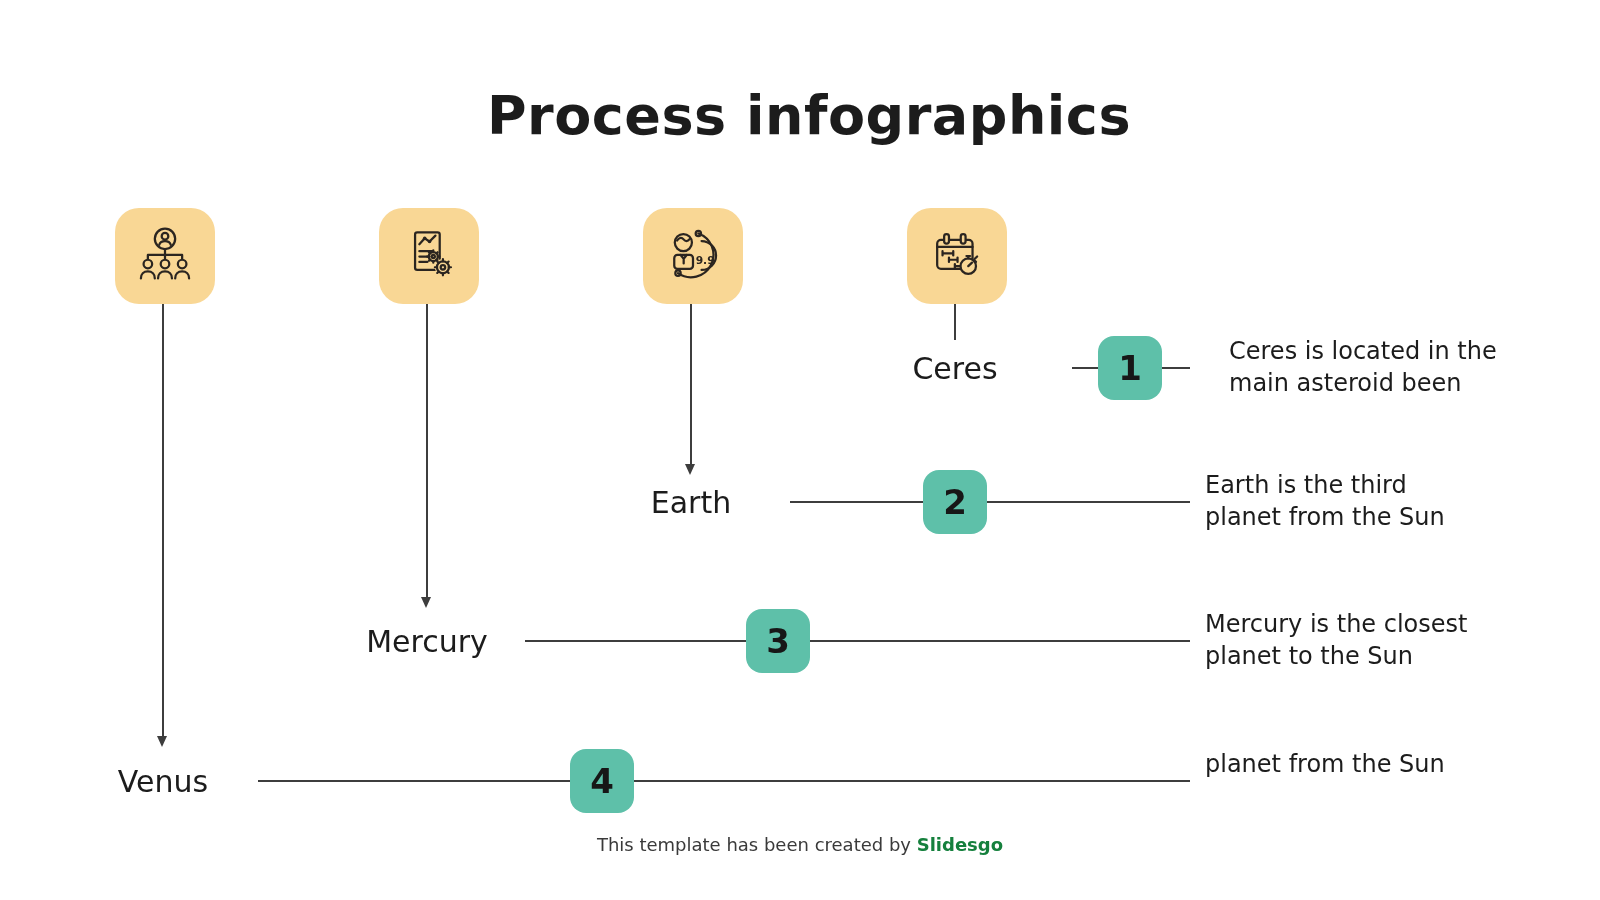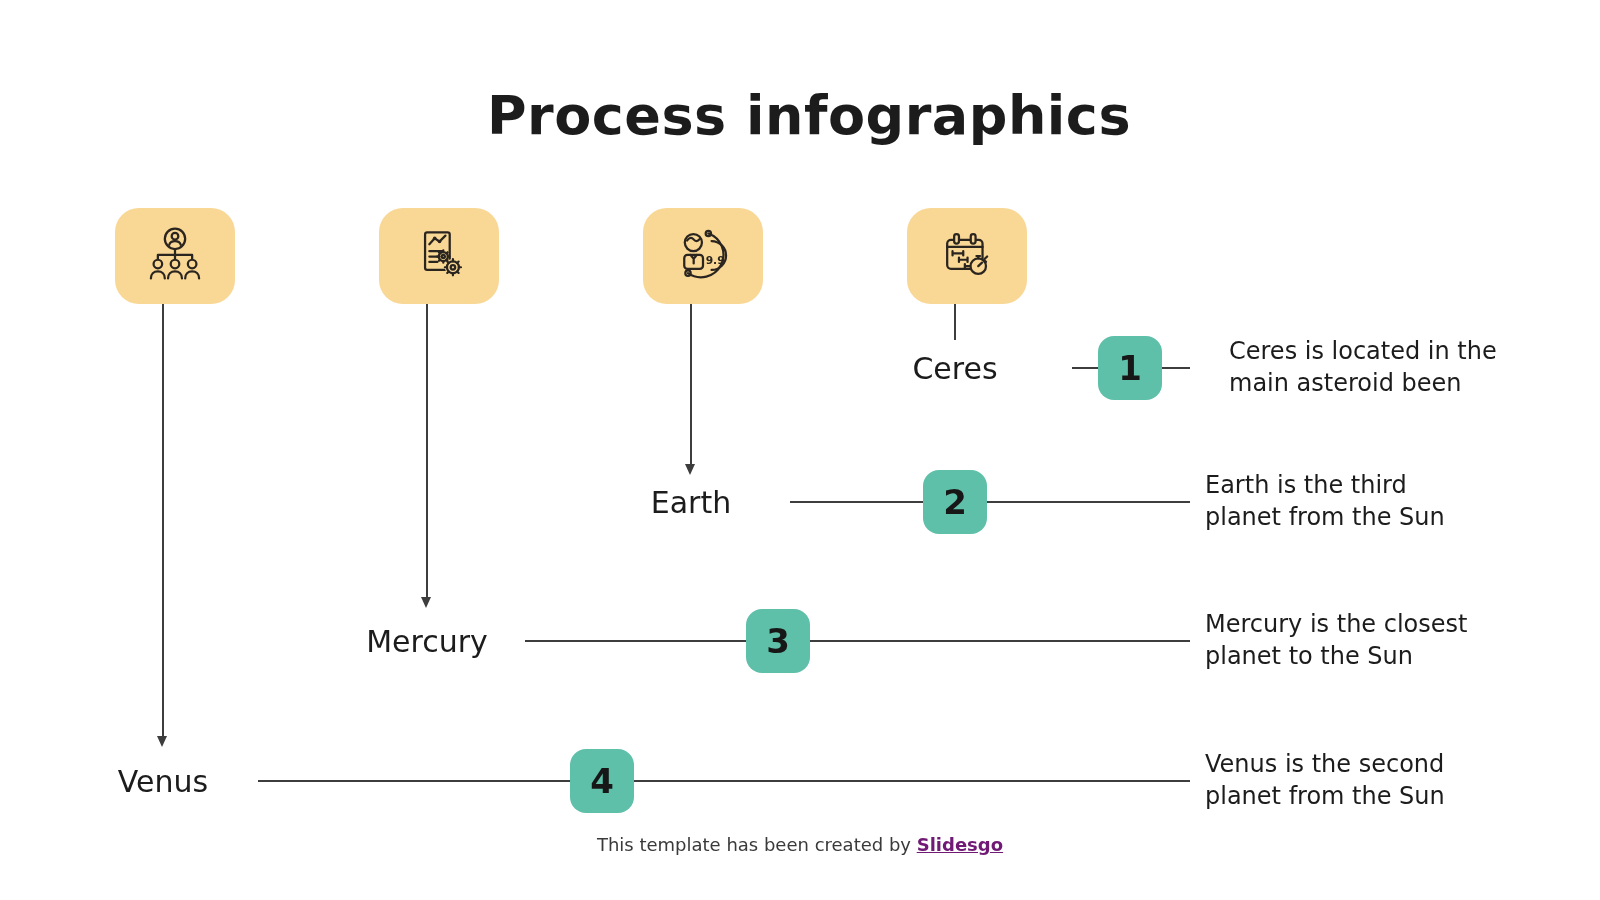--- a/index.html
+++ b/index.html
@@ -11,21 +11,21 @@
   html,body{margin:0;padding:0;background:#fff;}
   .slide{
     position:relative;width:1600px;height:900px;background:#ffffff;
     font-family:"DejaVu Sans","Liberation Sans",sans-serif;overflow:hidden;
   }
   .title{
     position:absolute;top:84px;left:9px;width:100%;margin:0;text-align:center;
     font-size:54px;font-weight:800;color:var(--text);letter-spacing:0.5px;
   }
   .icon-box{
-    position:absolute;top:208px;width:120px;height:96px;border-radius:24px;
+    position:absolute;top:208px;width:100px;height:96px;border-radius:24px;
     background:var(--box);display:flex;align-items:center;justify-content:center;
   }
   .icon-box svg{width:60px;height:60px;}
   .icon-box svg *{stroke:#2B2520;fill:none;stroke-width:2.1;stroke-linecap:round;stroke-linejoin:round;}
   .icon-box svg .dot{fill:#2B2520;stroke:none;}
   .icon-box svg .mask{fill:var(--box);}
   .icon-box svg text{fill:#2B2520;stroke:none;font-family:"DejaVu Sans",sans-serif;font-weight:bold;}
   .vline{position:absolute;width:2px;background:var(--line);}
   .arrow{
     position:absolute;width:0;height:0;
@@ -41,21 +41,21 @@
     position:absolute;width:64px;height:64px;border-radius:16px;background:var(--badge);
     display:flex;align-items:center;justify-content:center;
     font-size:34px;font-weight:700;color:#171717;
   }
   .desc{position:absolute;left:1205px;font-size:24px;line-height:32px;color:var(--text);}
   .desc div{white-space:nowrap;}
   .footer{
     position:absolute;top:834px;left:0;width:100%;text-align:center;
     font-size:18px;color:#3A3A3A;
   }
-  .footer .brand{font-weight:700;color:#701a75;text-decoration:underline;}
+  .footer .brand{font-weight:700;color:#15803d;}
 </style>
 </head>
 <body>
 
 <div class="slide">
 
   <h1 class="title">Process infographics</h1>
 
   <div class="icon-box" style="left:115px;">
     <svg viewBox="0 0 56 56">
@@ -158,21 +158,20 @@
   <div class="desc" style="top:608px;">
     <div>Mercury is the closest</div>
     <div>planet to the Sun</div>
   </div>
 
   <div class="planet" style="left:163px;top:781px;">Venus</div>
   <div class="hline" style="left:258px;top:780px;width:312px;"></div>
   <div class="badge" style="left:570px;top:749px;">4</div>
   <div class="hline" style="left:634px;top:780px;width:556px;"></div>
   <div class="desc" style="top:748px;">
-    <div>Venus is the second</div>
     <div>planet from the Sun</div>
   </div>
 
   <div class="footer">
     <span>This template has been created by </span><span class="brand">Slidesgo</span>
   </div>
 
 </div>
 
 </body></html>

